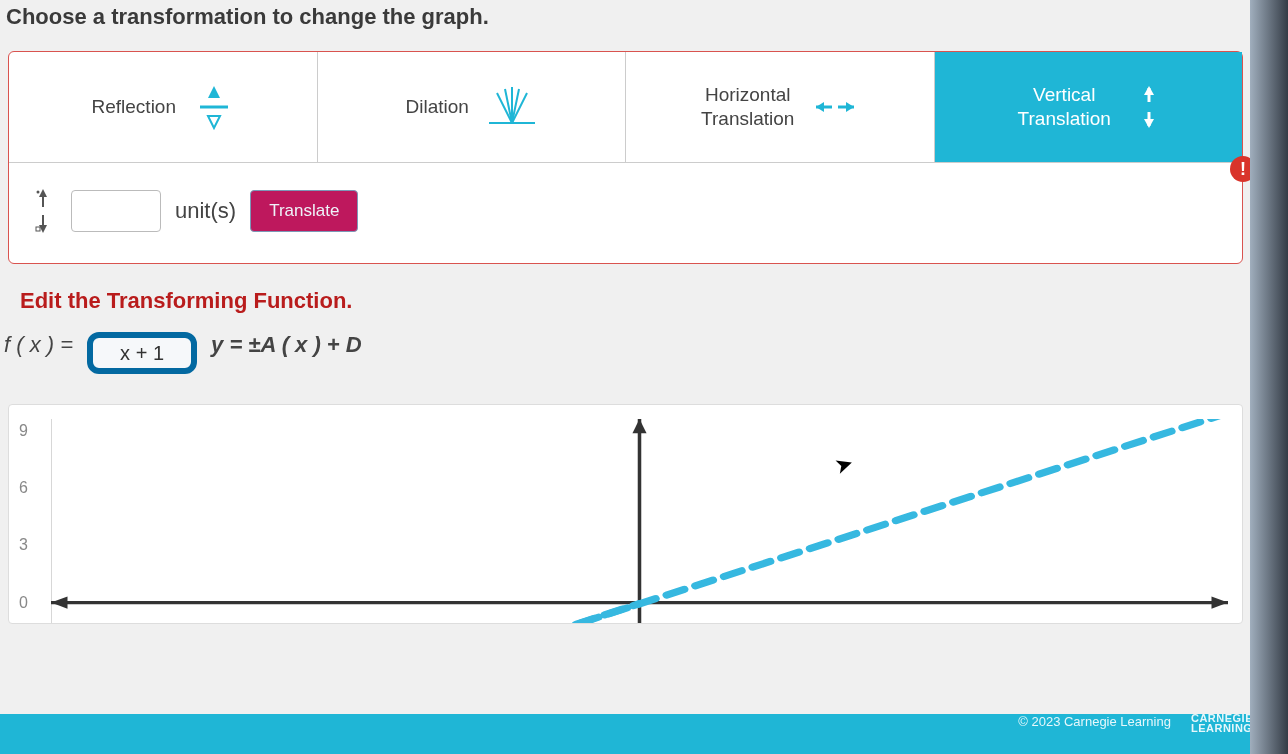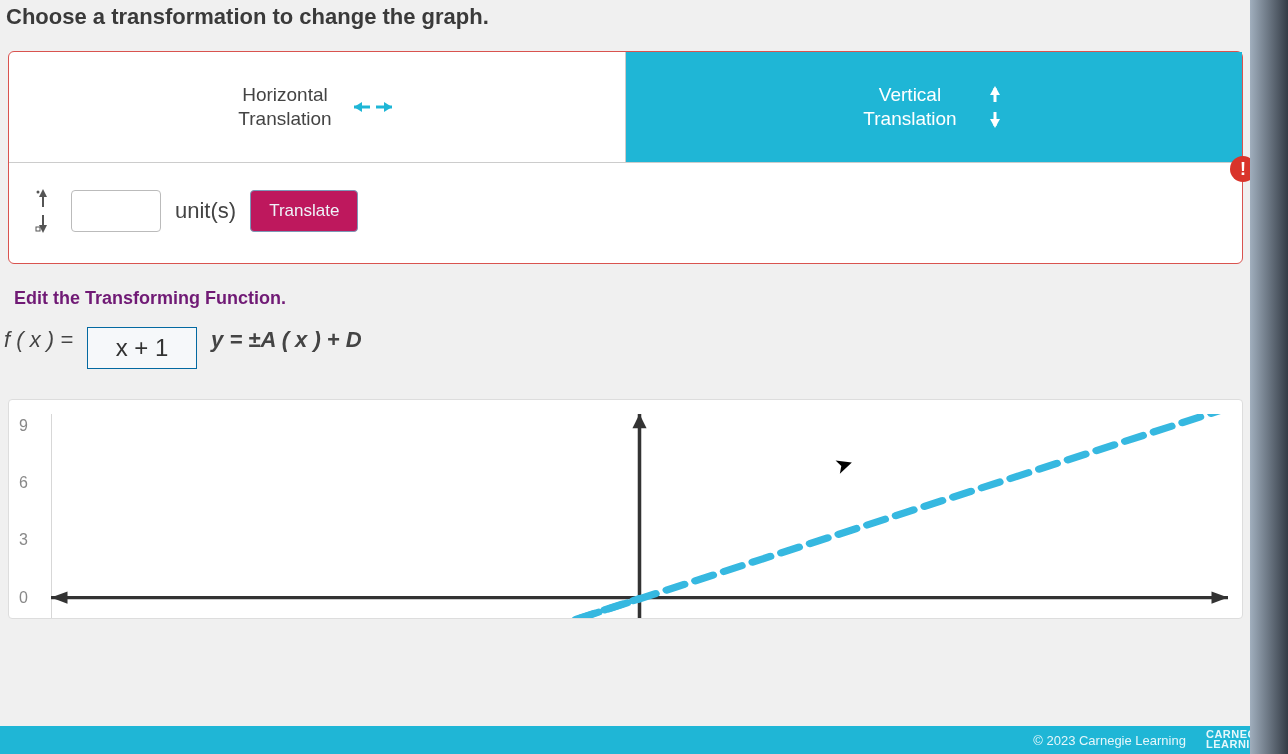--- a/index.html
+++ b/index.html
@@ -85,41 +85,41 @@
     border-radius: 50%;
     background: #d9342b;
     color: #fff;
     font-weight: bold;
     display: flex;
     align-items: center;
     justify-content: center;
     font-size: 18px;
   }
   .section-title {
-    font-size: 18px;
+    font-size: 22px;
     font-weight: 600;
-    color: #701a75;
-    margin: 24px 0 18px 14px;
+    color: #b91c1c;
+    margin: 24px 0 18px 20px;
   }
   .func-row {
     display: flex;
     gap: 14px;
     margin: 0 0 30px 4px;
     font-size: 22px;
     color: #444;
   }
   .func-lhs { font-style: italic; }
   .func-input {
     width: 110px;
     height: 42px;
-    border: 1px solid #0369a1;
-    border-radius: 0;
+    border: 6px solid #0369a1;
+    border-radius: 12px;
     background: #f6f8fa;
     text-align: center;
-    font-size: 24px;
+    font-size: 20px;
     color: #333;
   }
   .tform-label { font-weight: 600; margin-left: 24px; }
   .tform-expr { font-style: italic; font-weight: 600; }
   .chart-wrap {
     margin: 12px 45px 0 8px;
     background: #fff;
     border: 1px solid #ddd;
     border-radius: 4px;
     padding: 14px 14px 0 14px;
@@ -142,27 +142,26 @@
     position: absolute;
     left: 28px;
     top: 0;
     right: 0;
     bottom: 0;
     width: calc(100% - 28px);
     height: 100%;
   }
   .footer {
     position: absolute;
-    left: 0; right: 0; bottom: 0;
-    height: 28px;
+    left: 0; right: 15px; bottom: 0;
+    height: 40px;
     background: #1fb6d6;
     color: #e6f7fb;
     font-size: 13px;
     display: flex;
-    align-items: center;
     justify-content: flex-end;
     padding: 0 20px 0 0;
     gap: 20px;
   }
   .footer .brand { font-weight: 700; letter-spacing: 0.5px; line-height: 0.9; font-size: 11px; text-align:left; }
   .cursor-arrow {
     position: absolute;
     left: 835px;
     top: 452px;
     font-size: 22px;
@@ -177,21 +176,44 @@
   }
 </style>
 </head>
 <body>
 
 <div class="instruction">Choose a transformation to change the graph.</div>
 
 <div class="panel">
   <div class="tabs">
 
-
+    <div class="tab">
+      <span class="tab-label">Reflection</span>
+      <span class="tab-icon">
+        <svg width="40" height="46" viewBox="0 0 40 46">
+          <polygon points="20,2 14,14 26,14" fill="#1fb6d6"></polygon>
+          <line x1="6" y1="23" x2="34" y2="23" stroke="#1fb6d6" stroke-width="3"></line>
+          <polygon points="20,44 14,32 26,32" fill="none" stroke="#1fb6d6" stroke-width="2"></polygon>
+        </svg>
+      </span>
+    </div>
+
+    <div class="tab">
+      <span class="tab-label">Dilation</span>
+      <span class="tab-icon">
+        <svg width="50" height="40" viewBox="0 0 50 40">
+          <line x1="2" y1="36" x2="48" y2="36" stroke="#1fb6d6" stroke-width="2"></line>
+          <line x1="25" y1="36" x2="10" y2="6" stroke="#1fb6d6" stroke-width="2"></line>
+          <line x1="25" y1="36" x2="40" y2="6" stroke="#1fb6d6" stroke-width="2"></line>
+          <line x1="25" y1="36" x2="18" y2="2" stroke="#1fb6d6" stroke-width="2"></line>
+          <line x1="25" y1="36" x2="32" y2="2" stroke="#1fb6d6" stroke-width="2"></line>
+          <line x1="25" y1="36" x2="25" y2="0" stroke="#1fb6d6" stroke-width="2"></line>
+        </svg>
+      </span>
+    </div>
 
     <div class="tab">
       <span class="tab-label" style="white-space:pre-line">Horizontal
 Translation</span>
       <span class="tab-icon">
         <svg width="46" height="20" viewBox="0 0 46 20">
           <line x1="4" y1="10" x2="20" y2="10" stroke="#1fb6d6" stroke-width="3"></line>
           <polygon points="4,10 12,5 12,15" fill="#1fb6d6"></polygon>
           <line x1="26" y1="10" x2="42" y2="10" stroke="#1fb6d6" stroke-width="3"></line>
           <polygon points="42,10 34,5 34,15" fill="#1fb6d6"></polygon>

